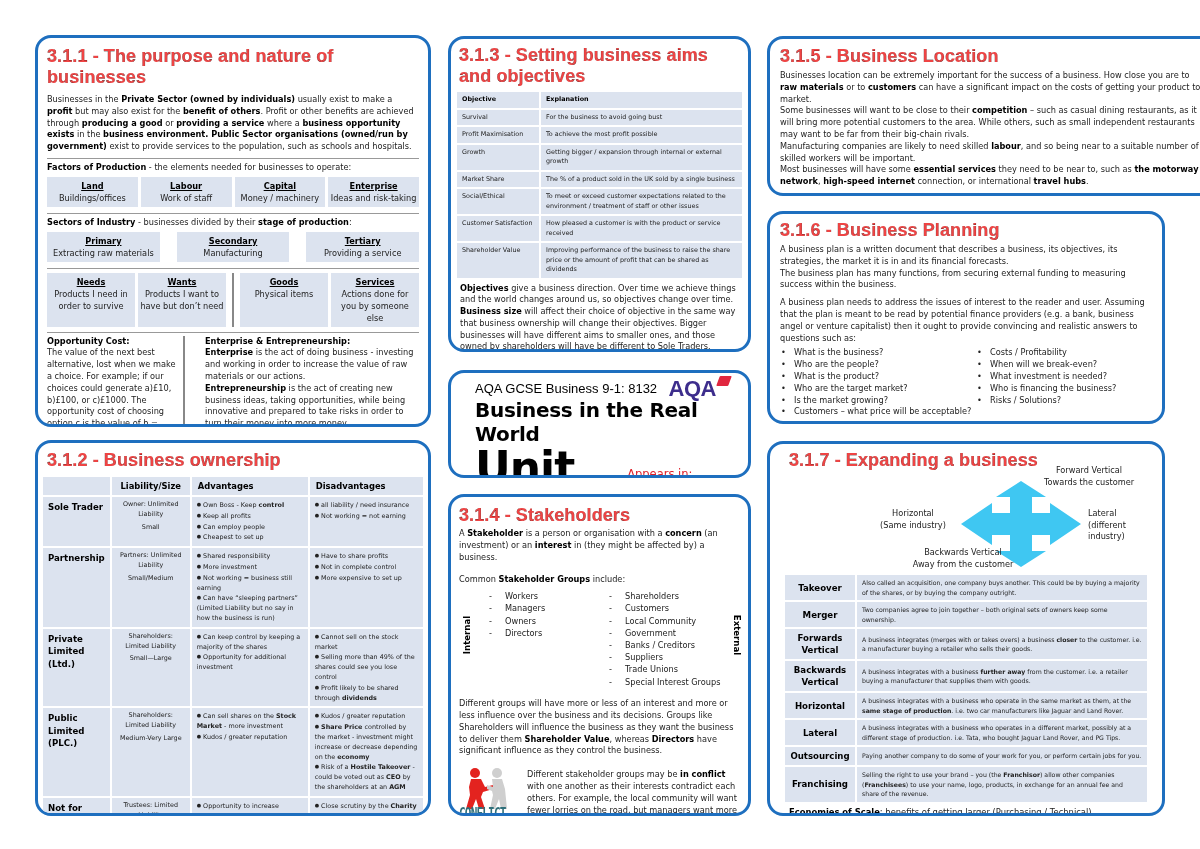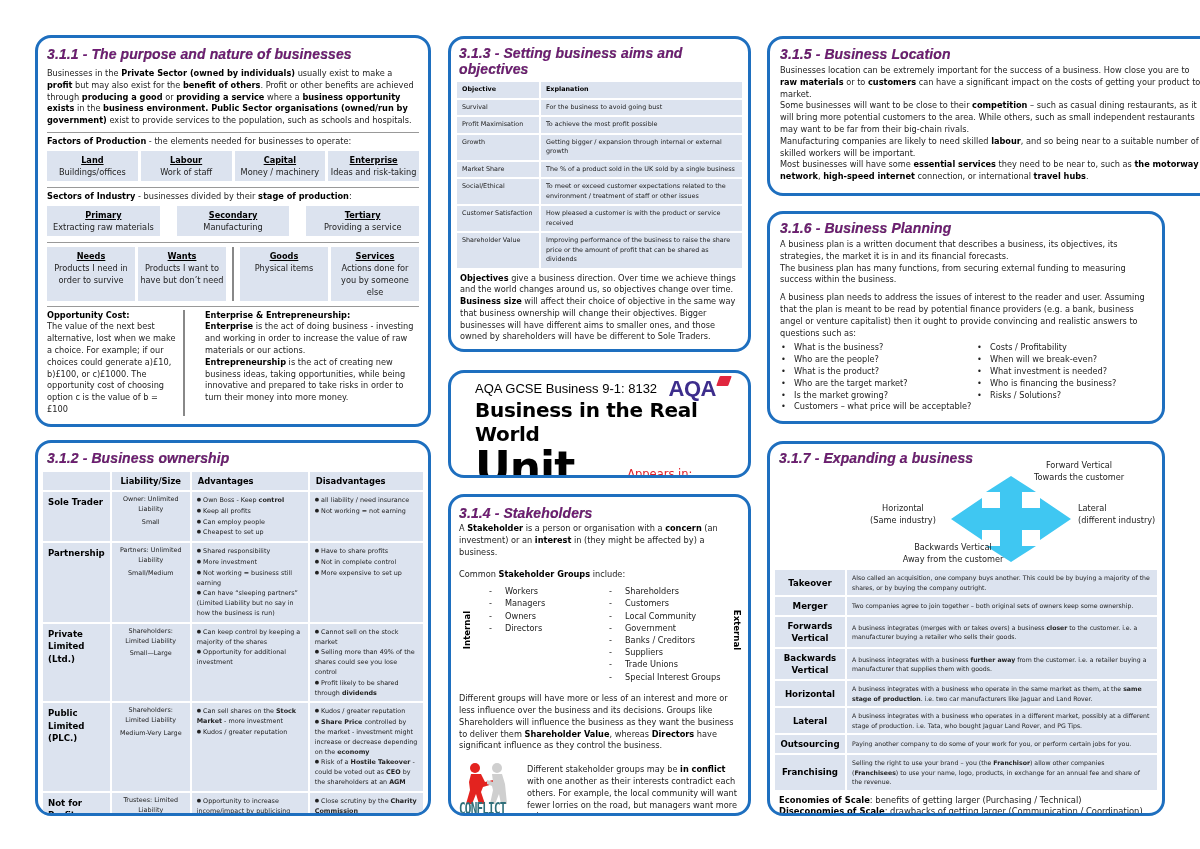--- a/index.html
+++ b/index.html
@@ -1,19 +1,19 @@
 <!DOCTYPE html>
 <html><head>
 <meta charset="utf-8">
 <style>
   * { box-sizing: border-box; margin: 0; padding: 0; }
   html, body { width: 1200px; height: 849px; background: #ffffff; overflow: hidden; }
   body { position: relative; font-family: "Liberation Sans", sans-serif; color: #111; }
   .box { position: absolute; border: 3px solid #1e6fbf; border-radius: 16px; background: #fff; overflow: hidden; }
-  .box h2 { font-family: "Liberation Sans", sans-serif; font-size: 14px; font-weight: normal; color: #701a75; margin: 0 0 6px 0; letter-spacing: 0.1px; font-style: italic; }
+  .box h2 { font-family: "Liberation Sans", sans-serif; font-size: 18px; font-weight: normal; color: #ef4444; margin: 0 0 6px 0; letter-spacing: 0.1px; }
   .box h2 { font-weight: 600; -webkit-text-stroke: 0.15px #000; }
   .txt { font-family: "DejaVu Sans", sans-serif; font-size: 8.2px; line-height: 11.8px; color: #222; }
   .txt b { color: #000; }
   .sep { height: 1px; background: #999; margin: 5px 0 3px 0; }
   .tiles { display: flex; gap: 3px; }
   .tile { flex: 1; background: #dce3ef; text-align: center; padding: 3px 2px; font-family: "DejaVu Sans", sans-serif; font-size: 8.2px; line-height: 12px; color: #222; }
   .tile .tt { font-weight: bold; text-decoration: underline; color: #000; display: block; }
   .vdiv { width: 2px; background: #888; margin: 0 3px; }
   table { border-collapse: separate; border-spacing: 2px; width: 100%; }
   td, th { background: #dce3ef; vertical-align: top; }
@@ -335,21 +335,21 @@
     <ul id="q-right">
         <li>Costs / Profitability</li>
         <li>When will we break-even?</li>
         <li>What investment is needed?</li>
         <li>Who is financing the business?</li>
         <li>Risks / Solutions?</li>
       </ul>
   </div>
 </section>
 
-<section class="box" style="left:767px; top:441px; width:398px; height:375px; padding:6px 3px;">
+<section class="box" style="left:767px; top:441px; width:398px; height:375px; padding:6px 13px;">
   <h2 style="padding-left:6px;">3.1.7 - Expanding a business</h2>
   <div style="position:relative; height:102px; margin-top:-14px;">
     <svg width="130" height="86" viewBox="0 0 130 86" style="position:absolute; left:173px; top:18px;">
       <polygon fill="#3fc7f2" points="65,0 90,16 76,16 76,32 94,32 94,22 125,43 94,64 94,54 76,54 76,70 90,70 65,86 40,70 54,70 54,54 36,54 36,64 5,43 36,22 36,32 54,32 54,16 40,16"></polygon>
     </svg>
     <div class="arrow-lbl" style="left:246px; top:2px; width:120px;">
         <div>Forward Vertical</div>
         <div>Towards the customer</div>
       </div>
     <div class="arrow-lbl" style="left:90px; top:45px; width:80px;">

